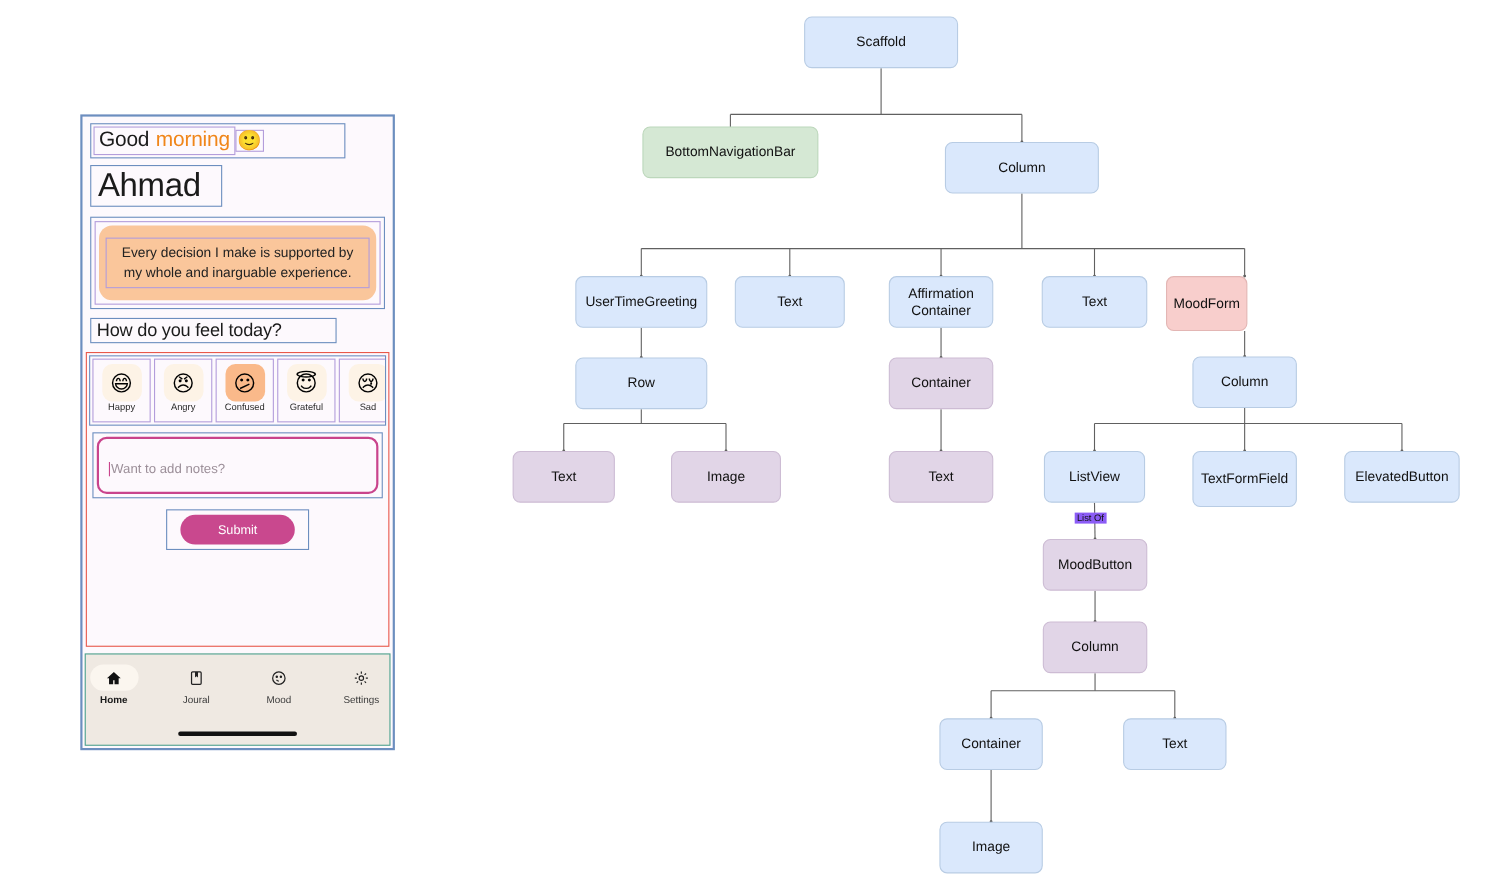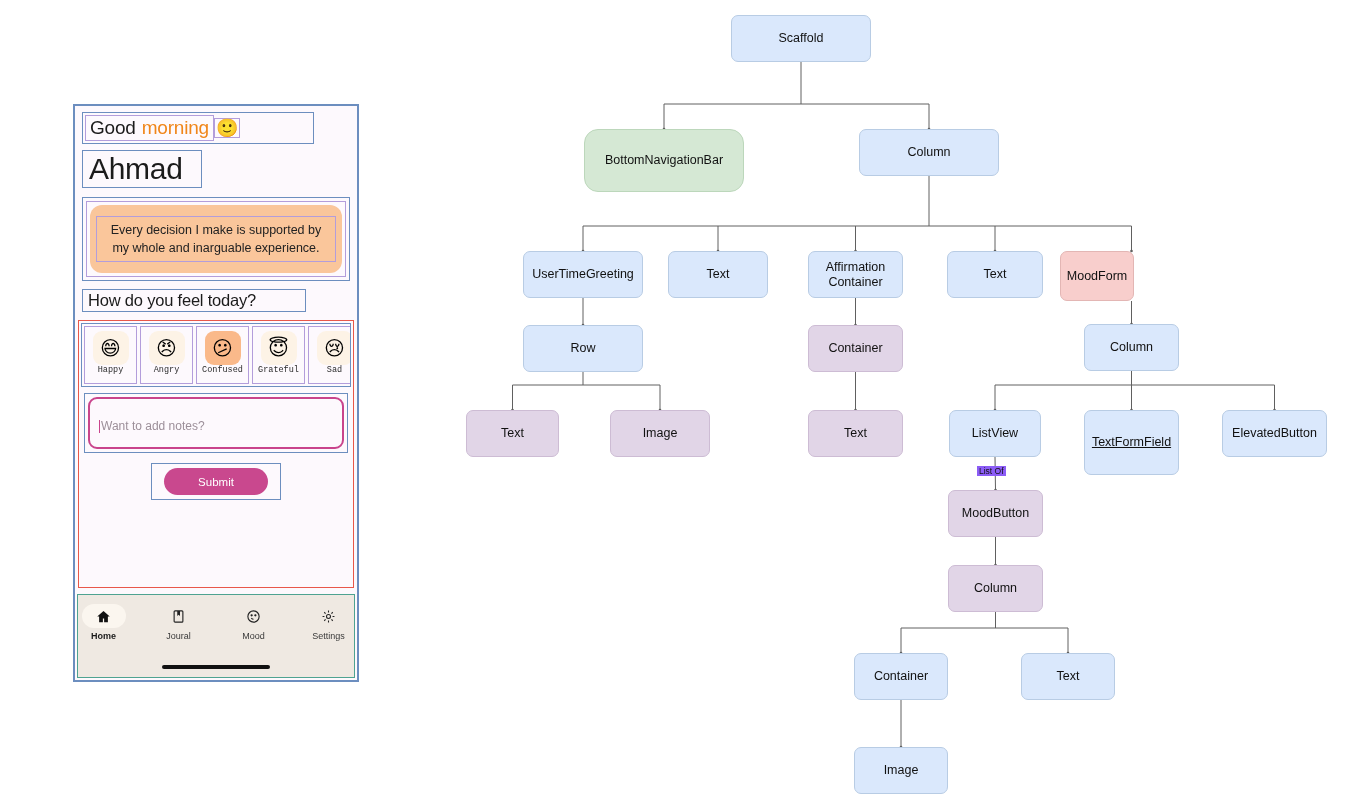--- a/index.html
+++ b/index.html
@@ -78,21 +78,21 @@
     border:1.2px solid #b39ddb;box-sizing:border-box;
     width:53px;min-width:53px;height:58px;margin-right:3px;
     display:flex;flex-direction:column;align-items:center;
     padding-top:4px;background:#fdf9fd;
   }
   .mood-emoji-container{
     width:36px;height:34px;border-radius:9px;background:#fdf3e6;
     display:flex;align-items:center;justify-content:center;font-size:20px;
   }
   .mood-emoji-container.selected{background:#fab98a;}
-  .mood-label{font-size:8.5px;color:#2b2b2b;margin-top:0;font-family:Liberation Mono, monospace;}
+  .mood-label{font-size:8.5px;color:#2b2b2b;margin-top:0;}
 
   
   #notes-wrap{
     margin:6px 3px 0 3px;padding:3px;box-sizing:border-box;
   }
   #notes-field{
     border:2px solid #c9448c;border-radius:9px;height:52px;
     padding:20px 9px;box-sizing:border-box;background:#fdf9fd;
     font-size:12px;color:#9c8f99;display:flex;align-items:flex-start;
   }
@@ -309,21 +309,21 @@
       <circle cx="901" cy="653" r="1.3" fill="#606060"></circle>
       <line x1="1068" y1="628" x2="1068" y2="653" stroke="#606060" stroke-width="1"></line>
       <circle cx="1068" cy="653" r="1.3" fill="#606060"></circle>
       <line x1="901" y1="700" x2="901" y2="747" stroke="#606060" stroke-width="1"></line>
       <circle cx="901" cy="747" r="1.3" fill="#606060"></circle>
     </svg>
 
 <div class="node n-blue" style="left: 731px; top: 15px; width: 140px; height: 47px;">
       <span>Scaffold</span>
     </div>
-    <div class="node n-green" style="left: 584px; top: 129px; width: 160px; height: 63px; border-radius: 14px;">
+    <div class="node n-green" style="left: 584px; top: 115px; width: 160px; height: 47px;">
       <span>BottomNavigationBar</span>
     </div>
     <div class="node n-blue" style="left: 859px; top: 129px; width: 140px; height: 47px;">
       <span>Column</span>
     </div>
     <div class="node n-blue" style="left: 523px; top: 251px; width: 120px; height: 47px;">
       <span>UserTimeGreeting</span>
     </div>
     <div class="node n-blue" style="left: 668px; top: 251px; width: 100px; height: 47px;">
       <span>Text</span>
@@ -351,21 +351,21 @@
     </div>
     <div class="node n-purple" style="left: 610px; top: 410px; width: 100px; height: 47px;">
       <span>Image</span>
     </div>
     <div class="node n-purple" style="left: 808px; top: 410px; width: 95px; height: 47px;">
       <span>Text</span>
     </div>
     <div class="node n-blue" style="left: 949px; top: 410px; width: 92px; height: 47px;">
       <span>ListView</span>
     </div>
-    <div class="node n-blue" style="left: 1084px; top: 410px; width: 95px; height: 65px; text-decoration: underline;">
+    <div class="node n-blue" style="left: 1084px; top: 410px; width: 95px; height: 51px;">
       <span>TextFormField</span>
     </div>
     <div class="node n-blue" style="left: 1222px; top: 410px; width: 105px; height: 47px;">
       <span>ElevatedButton</span>
     </div>
     <div class="node n-purple" style="left: 948px; top: 490px; width: 95px; height: 47px;">
       <span>MoodButton</span>
     </div>
     <div class="node n-purple" style="left: 948px; top: 565px; width: 95px; height: 47px;">
       <span>Column</span>

